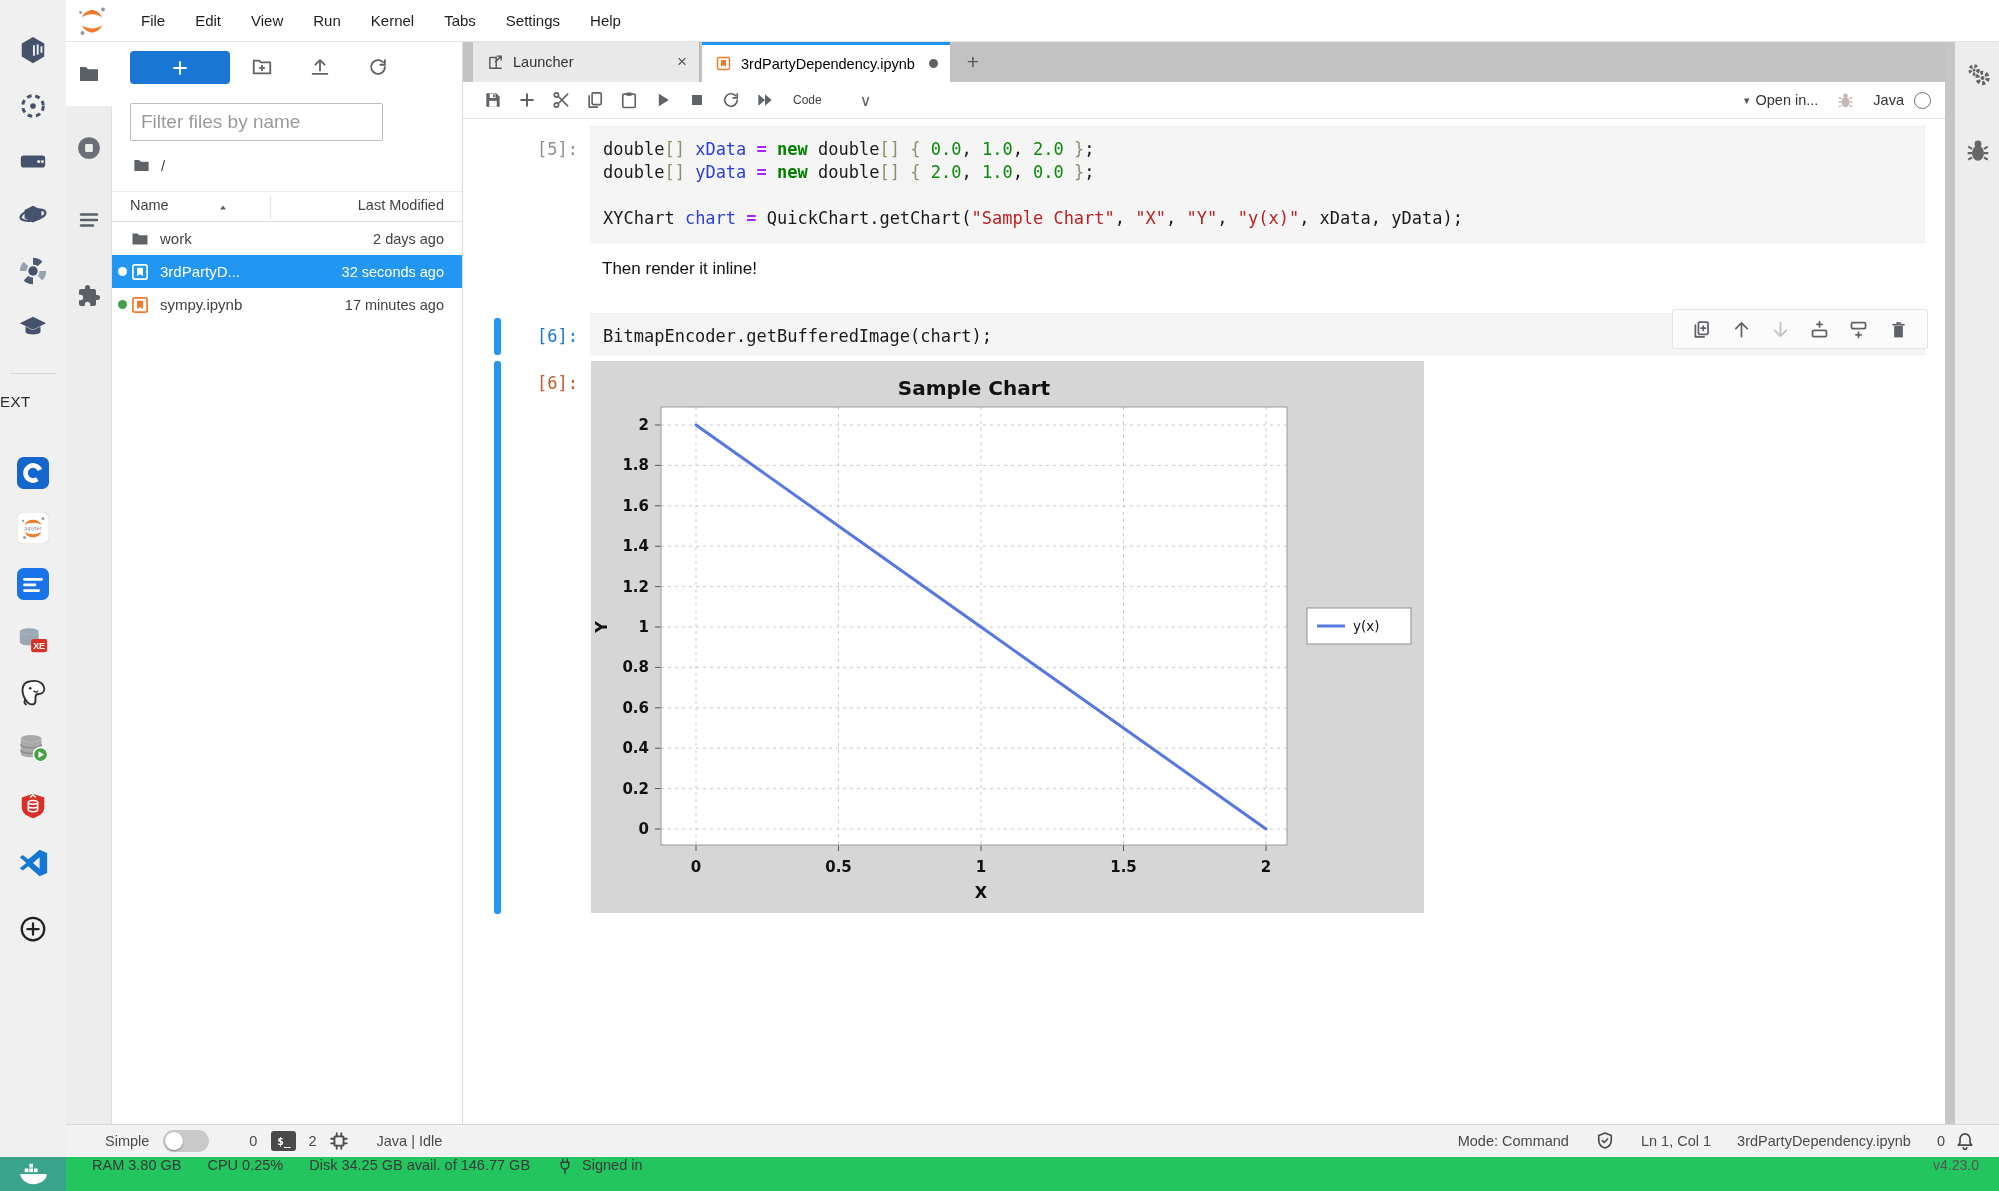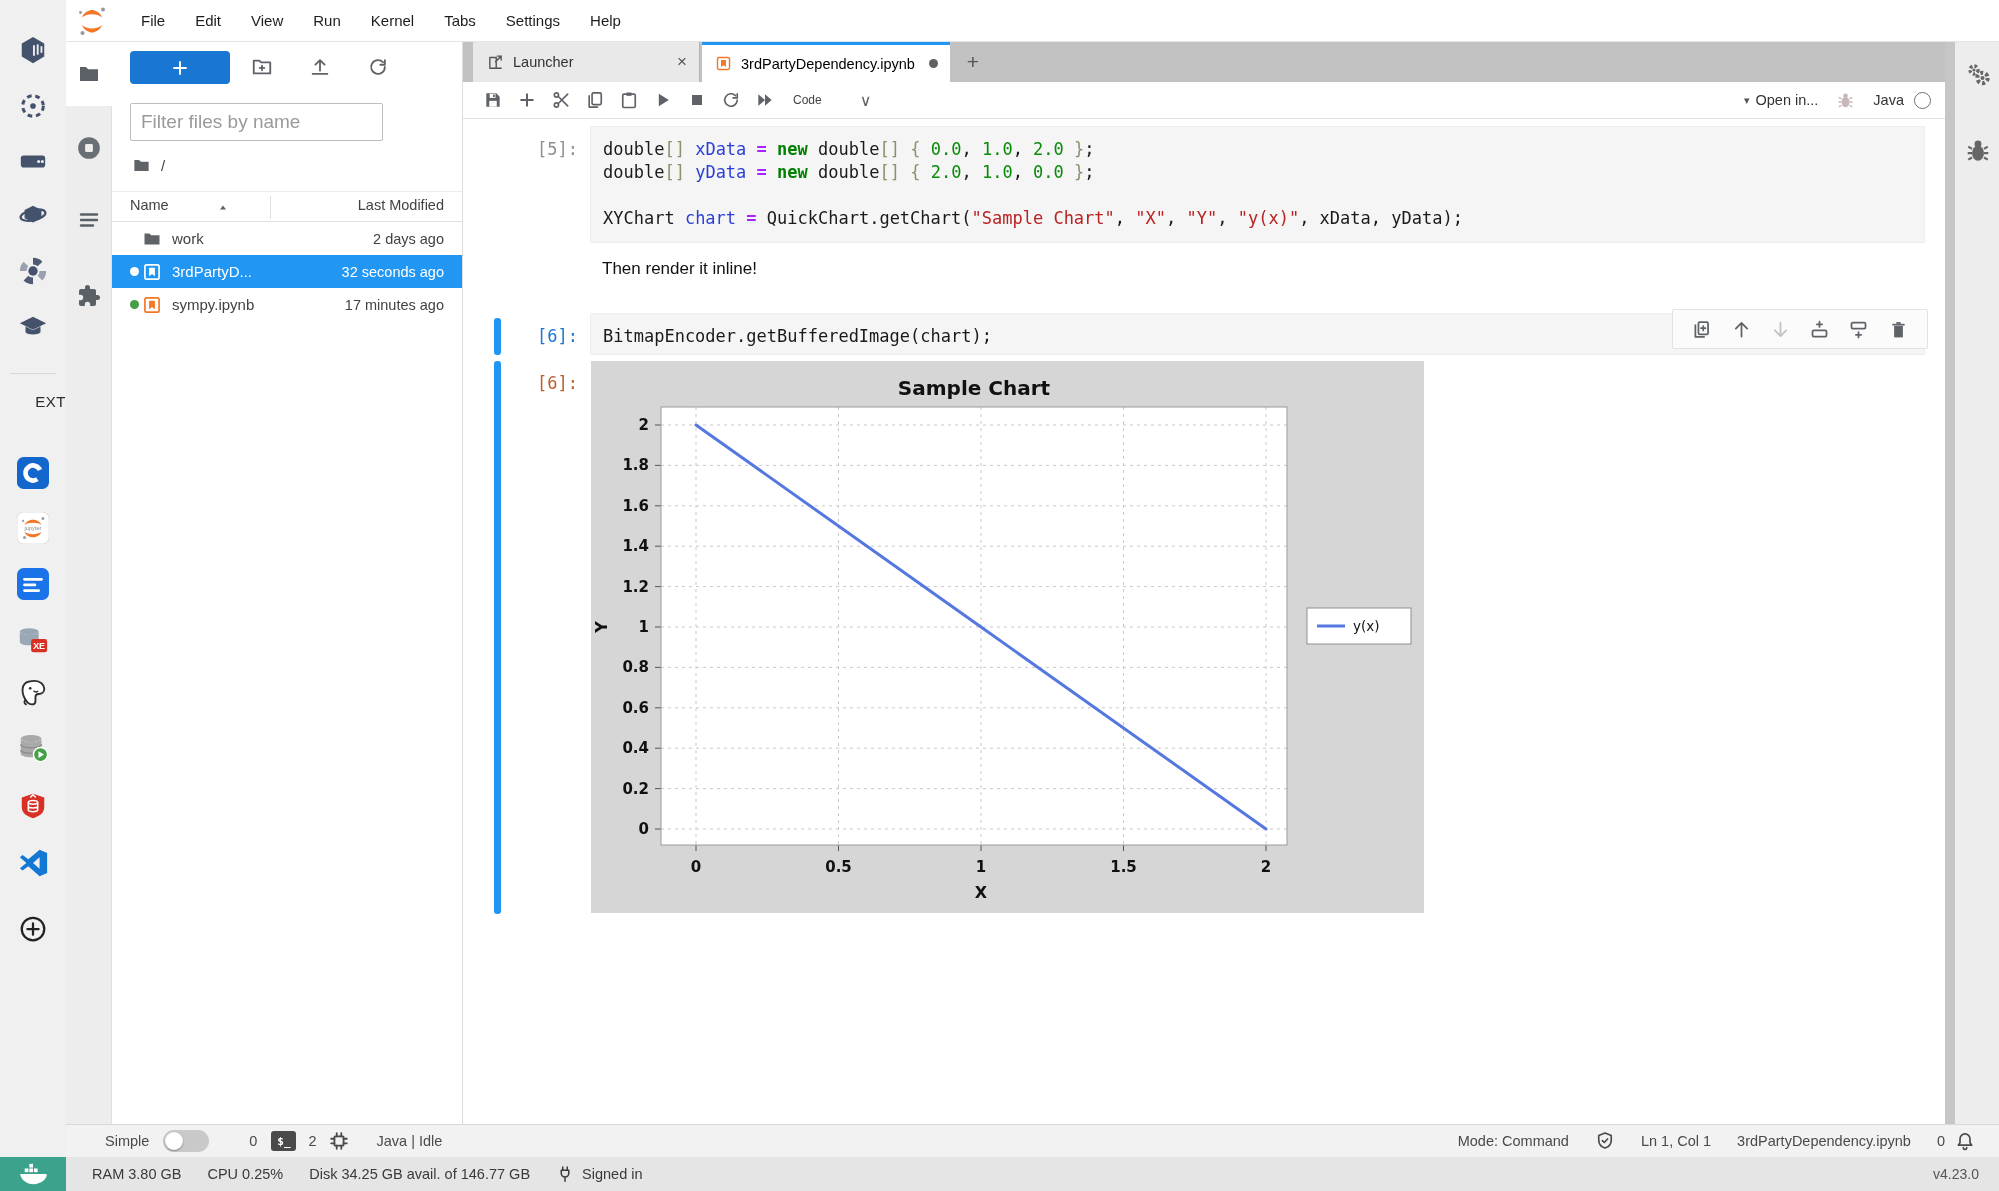--- a/index.html
+++ b/index.html
@@ -6,21 +6,21 @@
   html,body { background:#888; }
   body { font-family:"Liberation Sans", sans-serif; }
   #screen { position:relative; width:1999px; height:1191px; background:#fff; overflow:hidden; }
   .abs { position:absolute; }
   svg { display:block; }
 
   
   #outer-rail { left:0; top:0; width:66px; height:1157px; background:#f0f0f1; }
   .rail-ic { position:absolute; left:16px; width:34px; height:34px; color:#44526b; display:flex; align-items:center; justify-content:center; cursor:pointer; }
   .rail-div { position:absolute; left:10px; width:46px; height:1px; background:#d8d8d8; }
-  #ext-label { position:absolute; left:0; width:66px; top:393px; text-align:right; font-size:15px; color:#2b2b2b; letter-spacing:.5px;padding-left:8px; }
+  #ext-label { position:absolute; left:0; width:66px; top:393px; text-align:left; font-size:15px; color:#2b2b2b; letter-spacing:.5px; }
 
   
   #menubar { left:66px; top:0; width:1933px; height:42px; background:#fff; border-bottom:1px solid #e4e4e4; display:flex; align-items:center; }
   #jl-logo { margin-left:10px; }
   #menu-items { display:flex; margin-left:18px; }
   .menu-item { padding:0 15px; font-size:15px; color:#1d1d1d; cursor:pointer; line-height:42px; }
 
   
   #side-strip { left:66px; top:42px; width:46px; height:1082px; background:#ededed; border-right:1px solid #e0e0e0; }
   .strip-tab { position:absolute; left:0; width:46px; height:64px; display:flex; align-items:center; justify-content:center; color:#5a6066; cursor:pointer; }
@@ -30,21 +30,21 @@
   #file-panel { left:112px; top:42px; width:351px; height:1082px; background:#fff; border-right:1px solid #dcdcdc; }
   #new-launcher { position:absolute; left:18px; top:9px; width:100px; height:33px; background:#1976d2; border-radius:4px; color:#fff; display:flex; align-items:center; justify-content:center; cursor:pointer; }
   .fb-act { position:absolute; top:14px; width:22px; height:22px; color:#5f6368; cursor:pointer; }
   #filter-box { position:absolute; left:18px; top:61px; width:253px; height:38px; border:1px solid #bdbdbd; border-radius:2px; background:#fff; display:flex; align-items:center; }
   #filter-box input { flex:1; border:0; outline:0; padding-left:10px; font-size:19px; color:#333; font-family:"Liberation Sans",sans-serif; background:transparent; }
   #filter-box input::placeholder { color:#9a9a9a; }
   #crumb { position:absolute; left:20px; top:114px; display:flex; align-items:center; color:#5f6368; }
   #crumb .slash { margin-left:10px; font-size:15px; color:#444; }
   #fb-header { position:absolute; left:0; top:149px; width:100%; height:31px; border-top:1px solid #ececec; border-bottom:1px solid #e0e0e0; font-size:14.5px; color:#424242; }
   #fb-header .vdiv { position:absolute; left:158px; top:4px; width:1px; height:23px; background:#e0e0e0; }
-  .fb-row { position:absolute; left:0; width:100%; height:33px; display:flex; align-items:center; font-size:15px; color:#424242; cursor:pointer;padding-left:12px; }
+  .fb-row { position:absolute; left:0; width:100%; height:33px; display:flex; align-items:center; font-size:15px; color:#424242; cursor:pointer; }
   .fb-row.selected { background:#2196f3; color:#fff; }
   .fb-row .dot { width:9px; height:9px; border-radius:50%; margin-left:6px; flex:none; }
   .fb-row .ric { margin-left:3px; flex:none; }
   .fb-row .fname { margin-left:10px; white-space:nowrap; }
   .fb-row .fmod { margin-left:auto; margin-right:18px; font-size:14.5px; }
 
   
   #tabbar { left:463px; top:42px; width:1482px; height:40px; background:#c2c2c2; }
   .doc-tab { position:absolute; top:0; height:40px; display:flex; align-items:center; cursor:pointer; font-size:14.5px; }
   #tab-launcher { left:10px; width:227px; background:#e9e9e9; border-right:1px solid #b5b5b5; color:#333; }
@@ -92,21 +92,21 @@
   
   #jl-status { left:66px; top:1124px; width:1933px; height:33px; background:#f2f2f2; border-top:1px solid #d8d8d8; display:flex; align-items:center; font-size:14.5px; color:#4a4a4a; }
   #simple-toggle { margin-left:14px; width:46px; height:22px; border-radius:11px; background:#c9c9c9; position:relative; cursor:pointer; }
   #simple-toggle .knob { position:absolute; left:2px; top:2px; width:18px; height:18px; border-radius:50%; background:#fff; box-shadow:0 1px 2px rgba(0,0,0,.35); }
   .term-ic { margin-left:14px; width:25px; height:20px; background:#4a4a4a; border-radius:3px; color:#fff; font:bold 11px "DejaVu Sans Mono",monospace; display:flex; align-items:center; justify-content:center; }
   #jl-status .st-item { cursor:pointer; }
   #jl-right { margin-left:auto; display:flex; align-items:center; margin-right:24px; }
   #jl-right > * { margin-left:26px; }
 
   
-  #app-status { left:0; top:1157px; width:1999px; height:34px; background:#e5e5e5; display:flex; align-items:center; font-size:14.5px; color:#3a3a3a; }
+  #app-status { left:0; top:1157px; width:1999px; height:34px; background:#22c55e; display:flex; align-items:flex-start; font-size:14.5px; color:#3a3a3a; }
   #whale-tile { width:66px; height:34px; background:#3ba38b; display:flex; align-items:center; justify-content:center; flex:none; cursor:pointer; }
   #app-status .as-item { margin-left:26px; cursor:pointer; }
   #app-version { margin-left:auto; margin-right:20px; color:#555; font-size:14px; }
   .stroke-ic { fill:none; stroke:currentColor; stroke-width:2; stroke-linecap:round; stroke-linejoin:round; }
 </style>
 </head>
 <body>
 
 <div id="screen">
 

